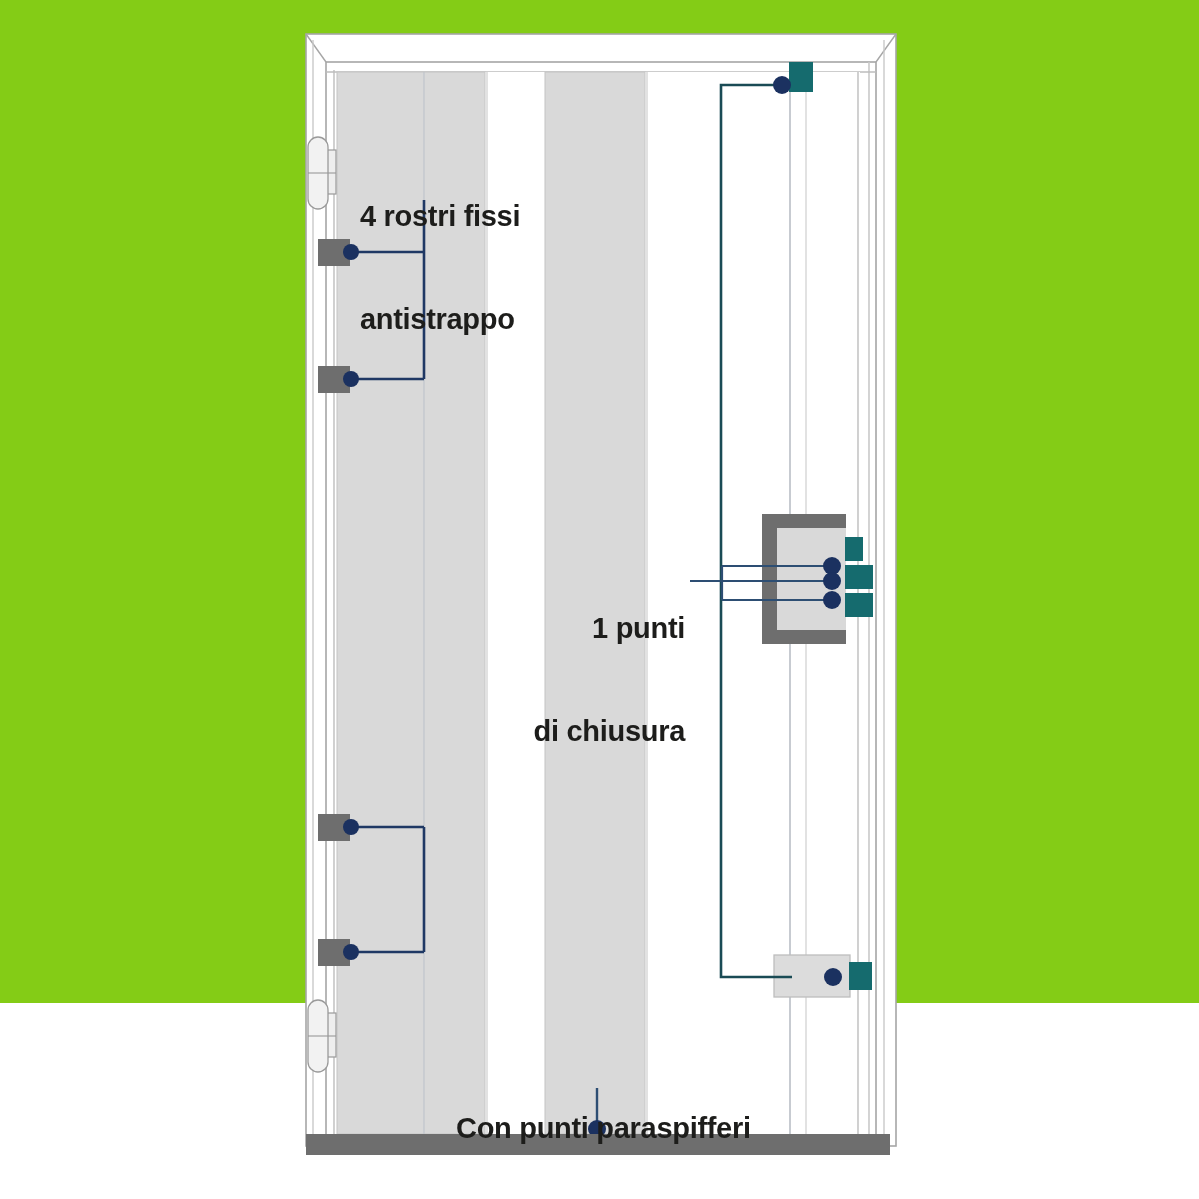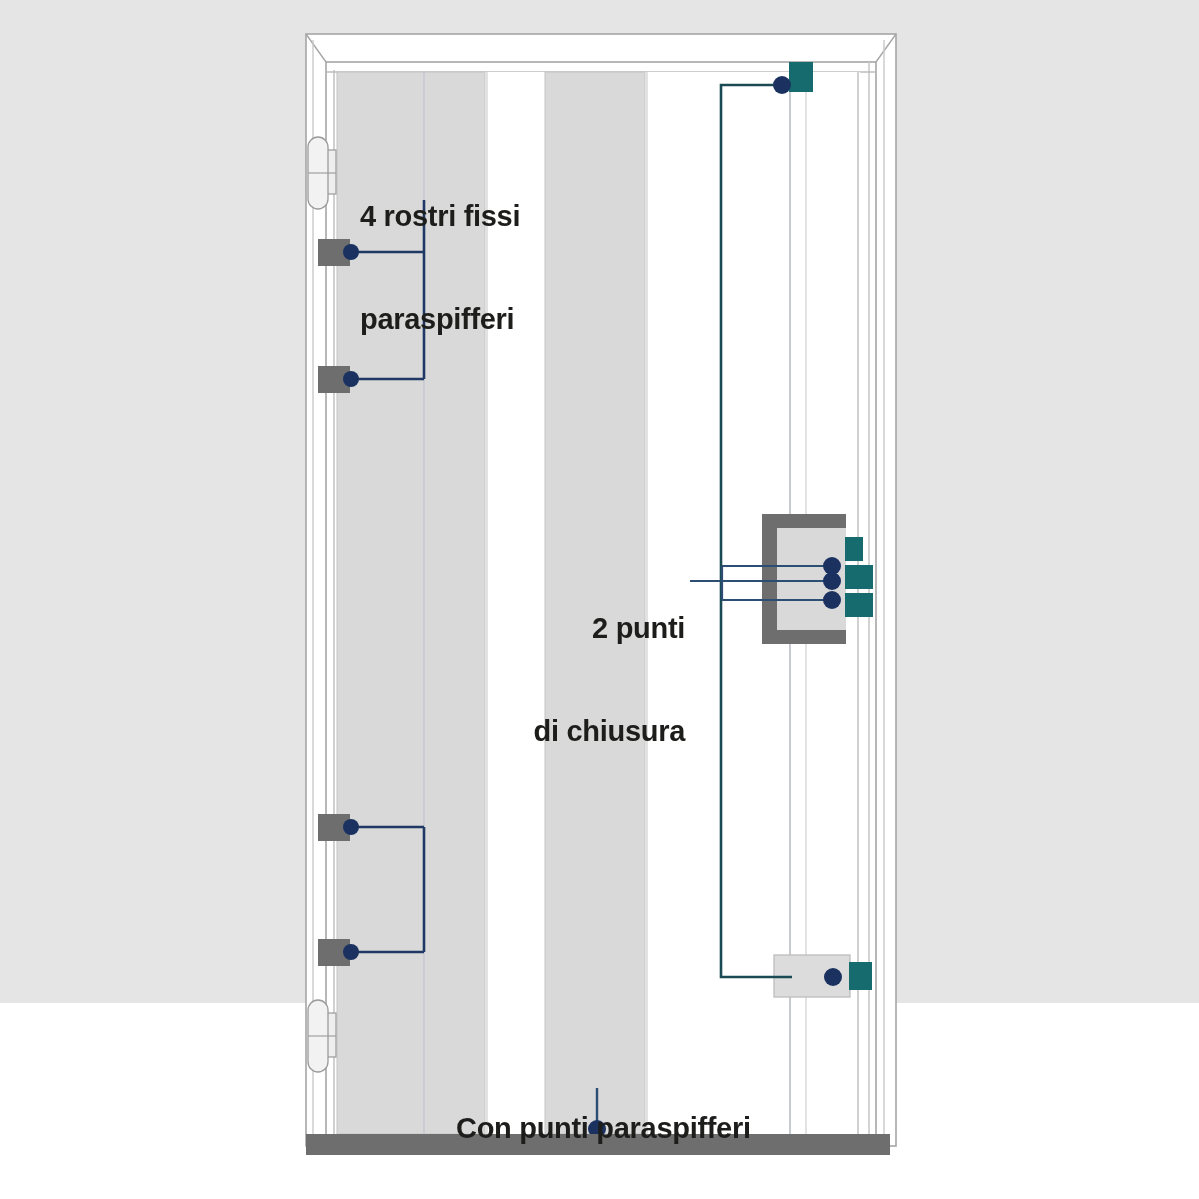--- a/index.html
+++ b/index.html
@@ -8,21 +8,21 @@
     background: #ffffff;
     width: 1199px;
     height: 1199px;
     overflow: hidden;
     font-family: "Liberation Sans", sans-serif;
   }
   #stage {
     position: relative;
     width: 1199px;
     height: 1003px;
-    background: #e5e5e5;
+    background: #84cc16;
   }
   #door-svg {
     position: absolute;
     left: 0;
     top: 0;
     width: 1199px;
     height: 1199px;
   }
   .callout {
     position: absolute;
@@ -173,25 +173,25 @@
     </g>
 
     <g>
       <rect x="306" y="1134" width="584" height="21" fill="#6e6e6e"></rect>
     </g>
 
   </svg>
 
   <div class="callout" id="label-rostri">
     <div>4 rostri fissi</div>
-    <div>paraspifferi</div>
+    <div>antistrappo</div>
   </div>
 
   <div class="callout" id="label-punti">
-    <div>2 punti</div>
+    <div>1 punti</div>
     <div>di chiusura</div>
   </div>
 
   <div class="callout" id="label-soglia">
     <div>Con punti paraspifferi</div>
   </div>
 
 </div>
 
 </body></html>

